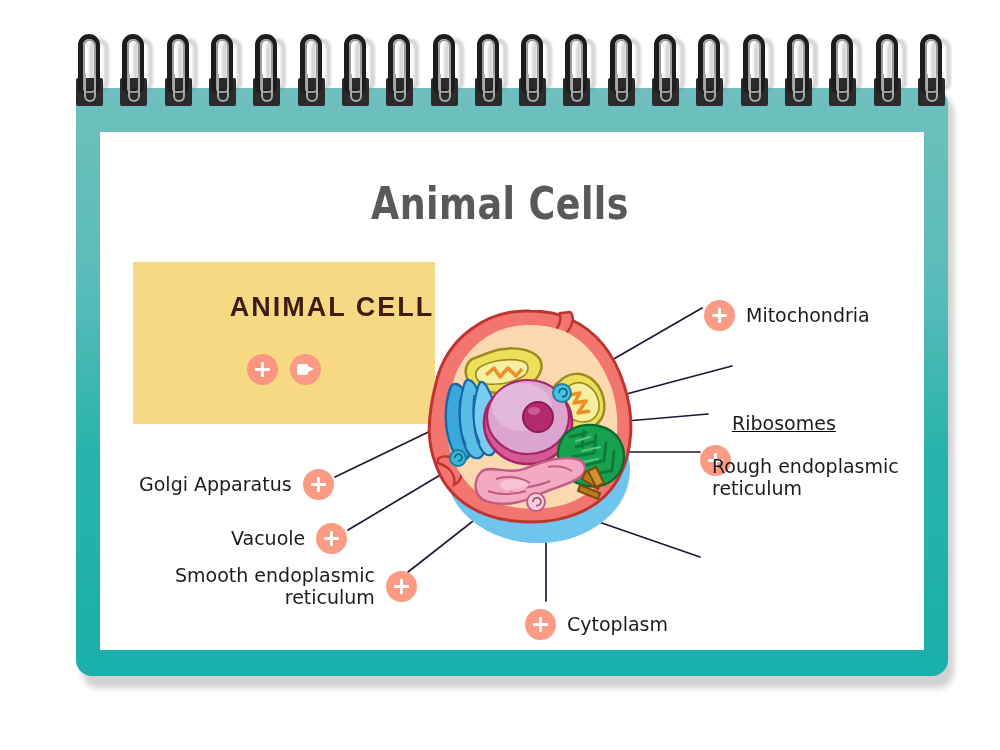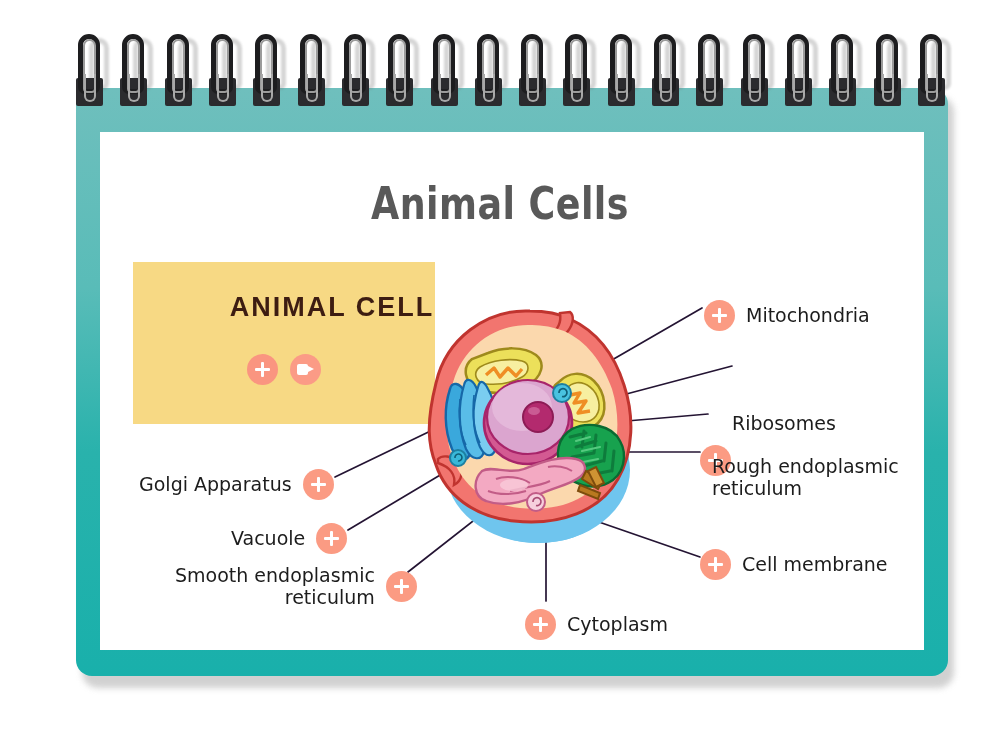--- a/index.html
+++ b/index.html
@@ -513,38 +513,32 @@
   </svg>
 
   <div class="callout" style="left:704px; top:292px;">
     <span class="marker">
       <span class="plus-glyph"></span>
     </span>
     <span class="callout-label">Mitochondria</span>
   </div>
 
 
-  <div class="callout" style="left:732px; top:404px;">
+  <div class="callout" style="left:732px; top:404px;text-decoration:underline;">
     <span class="callout-label">Ribosomes</span>
   </div>
 
   <div class="callout" style="left:700px; top:437px;">
     <span class="marker">
       <span class="plus-glyph"></span>
     </span>
   </div>
   <div class="callout-label" style="position:absolute; left:712px; top:455px; font-family:'DejaVu Sans','Liberation Sans',sans-serif; font-size:19px; color:#1c1c1c; line-height:1.18; white-space:pre-line;">Rough endoplasmic
 reticulum</div>
 
-  <div class="callout" style="left:700px; top:541px;">
-    <span class="marker">
-      <span class="plus-glyph"></span>
-    </span>
-    <span class="callout-label">Cell membrane</span>
-  </div>
 
   <div class="callout rev" style="left:139px; top:461px;">
     <span class="marker">
       <span class="plus-glyph"></span>
     </span>
     <span class="callout-label">Golgi Apparatus</span>
   </div>
 
   <div class="callout rev" style="left:231px; top:515px;">
     <span class="marker">

